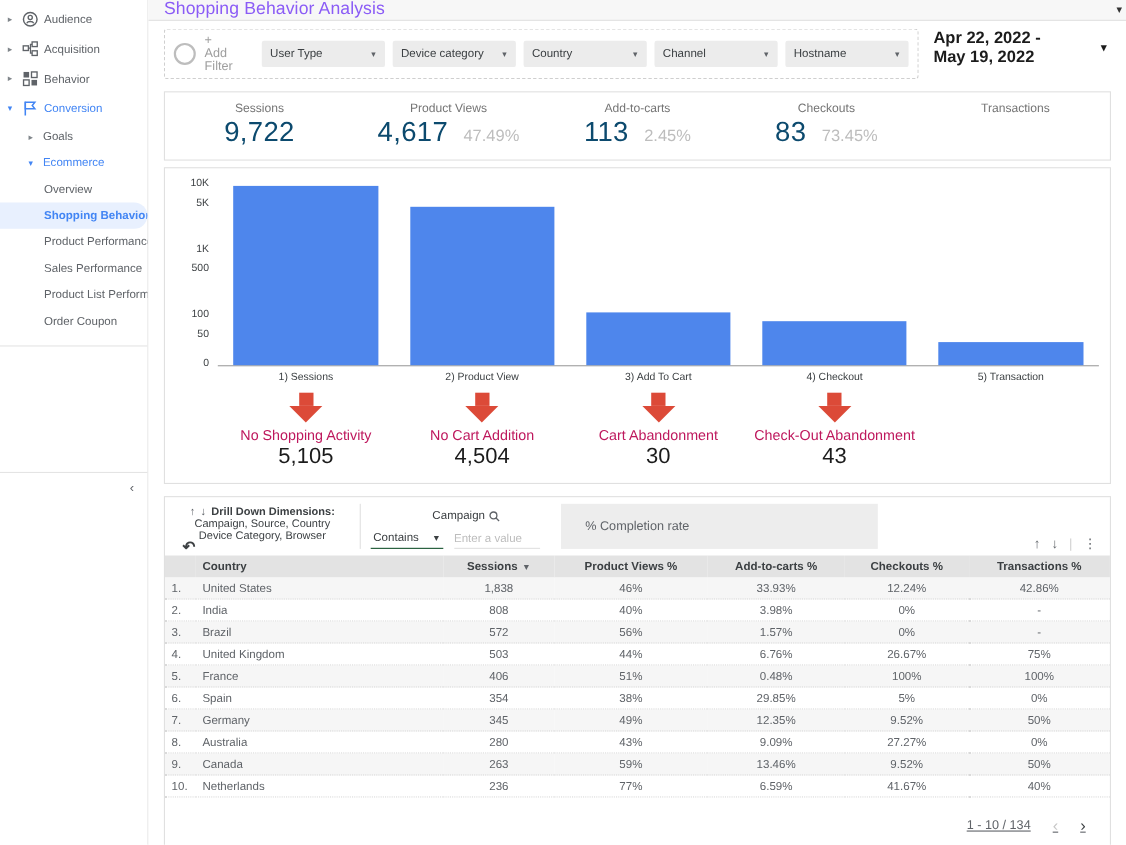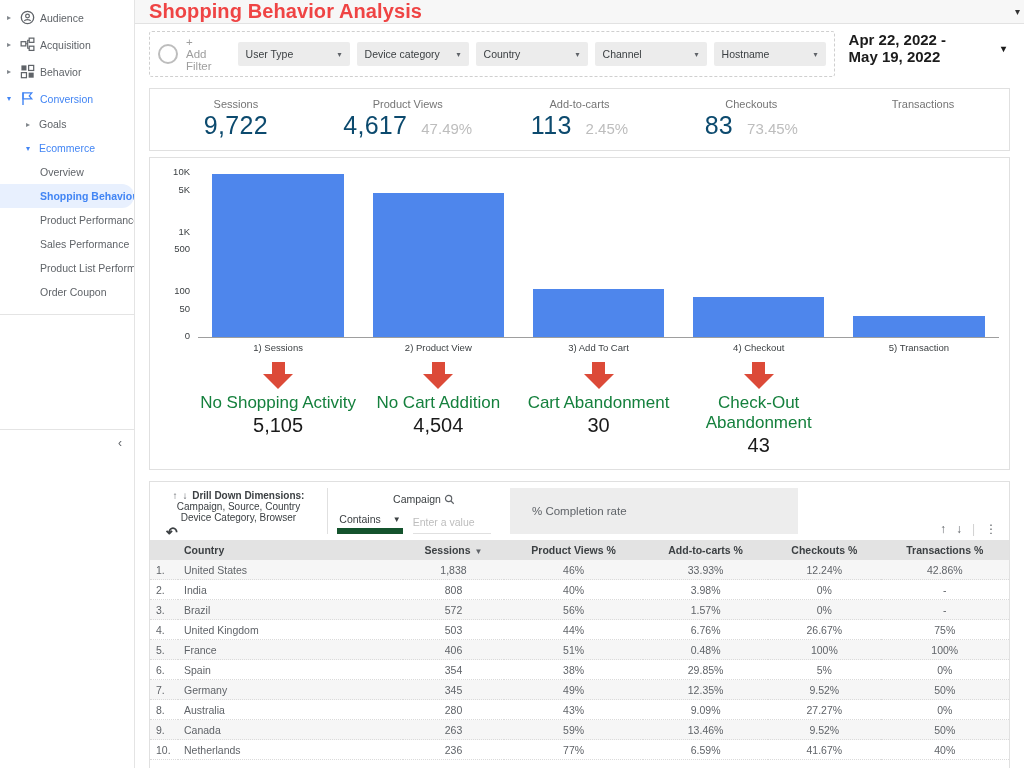--- a/index.html
+++ b/index.html
@@ -22,21 +22,21 @@
   .side-icon svg { width:15px; height:15px; }
   .side-sep { border-top:1px solid #e4e4e4; margin-top:10px; }
   .side-spacer { height:104px; }
   .collapse-row { text-align:right; padding:6px 12px; color:#5f6368; font-size:12px; }
 
   
   .main { flex:1; display:flex; flex-direction:column; background:#fff; }
   .topstrip { height:8px; }
   .titlebar { height:37px; background:#f7f7f7; border-bottom:1px solid #e2e2e2;
               display:flex; align-items:center; padding:0 14px; position:relative; }
-  .titlebar h1 { font-size:20px; font-weight:700; color:#ef4444; letter-spacing:.1px; }
+  .titlebar h1 { font-size:16px; font-weight:400; color:#8b5cf6; letter-spacing:.1px; }
   .title-caret { position:absolute; right:4px; font-size:10px; color:#333; }
 
   .filter-row { display:flex; align-items:flex-start; padding:7px 14px 6px; gap:14px; }
   .filterbox { flex:1; border:1px dashed #cfcfcf; border-radius:3px; display:flex;
                align-items:center; padding:4px 8px; gap:8px; min-height:34px; }
   .circle-icon { width:20px; height:20px; border:2px solid #bdbdbd; border-radius:50%; flex:none; }
   .addfilter { color:#9e9e9e; font-size:11.5px; margin-right:18px; }
   .chips { display:flex; gap:7px; flex:1; }
   .chip { background:#ececec; border-radius:2px; padding:6px 8px; font-size:10.5px; color:#3c4043;
           display:flex; align-items:center; justify-content:space-between; width:112px; cursor:pointer; }
@@ -59,34 +59,34 @@
   .bar { width:82%; background:#4e86ec; }
   .tick { position:absolute; left:-40px; width:32px; text-align:right; font-size:9.5px; color:#3c4043; }
   .xlabels, .arrows-row, .dropoffs { display:flex; margin-left:42px; }
   .xlabels > div { flex:1; text-align:center; font-size:9.5px; color:#3c4043; margin-top:4px; }
   .arrows-row > div { flex:1; display:flex; justify-content:center; margin-top:9px; height:27px; }
   .arrow { display:flex; flex-direction:column; align-items:center; }
   .arrow .stem { width:13px; height:12px; background:#dc4a38; }
   .arrow .head { width:0; height:0; border-left:15px solid transparent;
                  border-right:15px solid transparent; border-top:15px solid #dc4a38; }
   .dropoffs > div { flex:1; text-align:center; margin-top:4px; }
-  .d-label { font-size:17px; color:#15803d; }
+  .d-label { font-size:13px; color:#be185d; }
   .d-value { font-size:20px; color:#1b1b1b; margin-top:1px; }
 
   .bottom-card { margin:5px 14px 0; border:1px solid #e0e0e0; flex:1; display:flex; flex-direction:column; }
   .drillrow { display:flex; align-items:stretch; padding:6px 0 2px; position:relative; min-height:49px; }
   .drill-left { width:178px; text-align:center; font-size:10px; color:#3c4043;
                 border-right:1px solid #e0e0e0; position:relative; padding-top:2px; }
   .drill-title { font-weight:700; }
   .drill-sort { color:#5f6368; font-size:10px; margin-right:2px; }
   .undo-icon { position:absolute; left:16px; bottom:-6px; font-size:14px; font-weight:700; color:#3c4043; cursor:pointer; }
   .drill-filter { width:172px; text-align:center; padding-top:1px; }
   .df-label { font-size:10.5px; color:#3c4043; display:inline-flex; align-items:center; gap:3px;margin-left:20px; }
   .df-row { display:flex; justify-content:center; gap:10px; margin-top:4px; padding:0 10px; }
-  .df-select { font-size:10.5px; color:#3c4043; border-bottom:6px solid #14532d; padding:2px 2px 3px;
+  .df-select { font-size:10.5px; color:#3c4043; border-bottom:1px solid #14532d; padding:2px 2px 3px;
                display:flex; gap:12px; align-items:center; cursor:pointer; }
   .df-select .caret { font-size:8px; }
   .df-input { border:none; border-bottom:1px solid #e0e0e0; font-size:10.5px; width:78px; outline:none;
               font-family:"Liberation Sans", sans-serif; color:#3c4043; }
   .df-input::placeholder { color:#bdbdbd; }
   .completion-box { background:#ededed; width:288px; margin-left:10px; display:flex; align-items:center;
                     padding-left:22px; font-size:11.5px; color:#5f6368; }
   .table-tools { position:absolute; right:12px; bottom:0; display:flex; align-items:center; gap:10px;
                  font-size:12px; color:#5f6368; }
   .table-tools .vline { color:#d0d0d0; }

